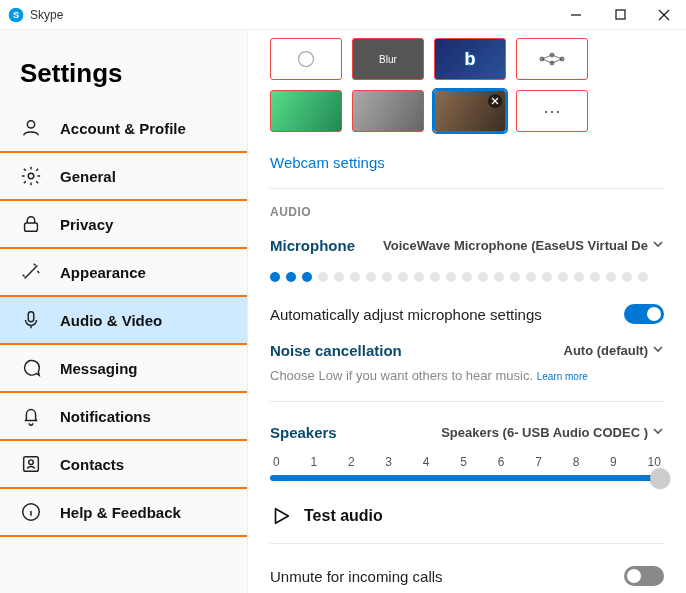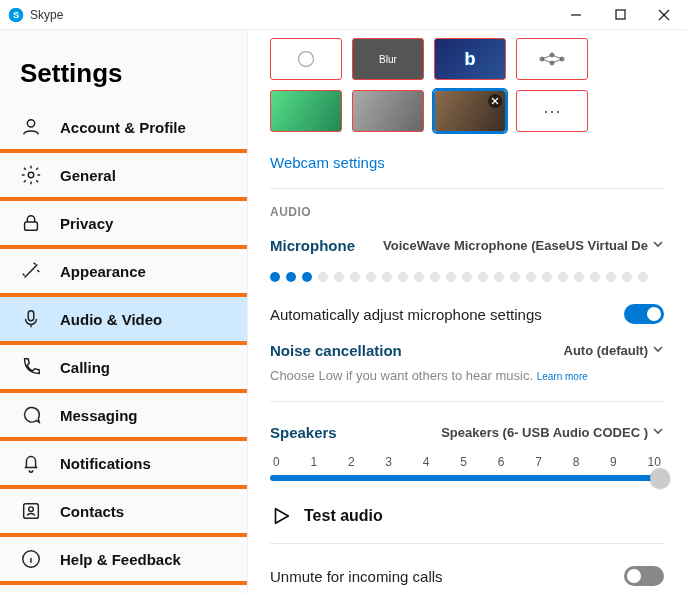--- a/index.html
+++ b/index.html
@@ -30,21 +30,21 @@
   .sidebar h1 {
     padding: 28px 20px 16px 20px;
     font-size: 26px; font-weight: 700;
     color:#000;
   }
   .nav-item {
     display:flex; align-items:center;
     height:48px; padding: 0 20px;
     font-size:15px; font-weight:600;
     color:#111; cursor:pointer;
-    border-bottom:4px solid #f97316;
+    border-bottom:2px solid #f97316;
   }
   .nav-item.active { background:#cfeafe; }
   .nav-item .icon { width:22px; height:22px; margin-right:18px; display:flex;align-items:center;justify-content:center; flex-shrink:0; }
   .nav-item .icon svg { stroke:#222; fill:none; stroke-width:1.6; }
   .content {
     flex:1; overflow-y:auto;
     padding: 4px 22px 20px 22px;
   }
   .thumb-row { display:flex; gap:10px; margin-top:4px; }
   .thumb {
@@ -187,28 +187,20 @@
           <svg width="22" height="22" viewBox="0 0 24 24">
             <rect x="9" y="3" width="6" height="11" rx="3"></rect>
             <path d="M6 12a6 6 0 0012 0M12 18v3"></path>
           </svg>
         </span>
       <span>Audio &amp; Video</span>
     </div>
     <div class="nav-item">
       <span class="icon">
           <svg width="22" height="22" viewBox="0 0 24 24">
-            <path d="M5 3c0 10 6 16 16 16l0-4-5-1-2 2c-3-1-5-3-6-6l2-2-1-5H5z"></path>
-          </svg>
-        </span>
-      <span>Calling</span>
-    </div>
-    <div class="nav-item">
-      <span class="icon">
-          <svg width="22" height="22" viewBox="0 0 24 24">
             <path d="M21 12a8 8 0 10-3 6l3 2-1-4a8 8 0 001-4z"></path>
           </svg>
         </span>
       <span>Messaging</span>
     </div>
     <div class="nav-item">
       <span class="icon">
           <svg width="22" height="22" viewBox="0 0 24 24">
             <path d="M6 17h12l-1-2V10a5 5 0 00-10 0v5l-1 2zM10 20a2 2 0 004 0"></path>
           </svg>

